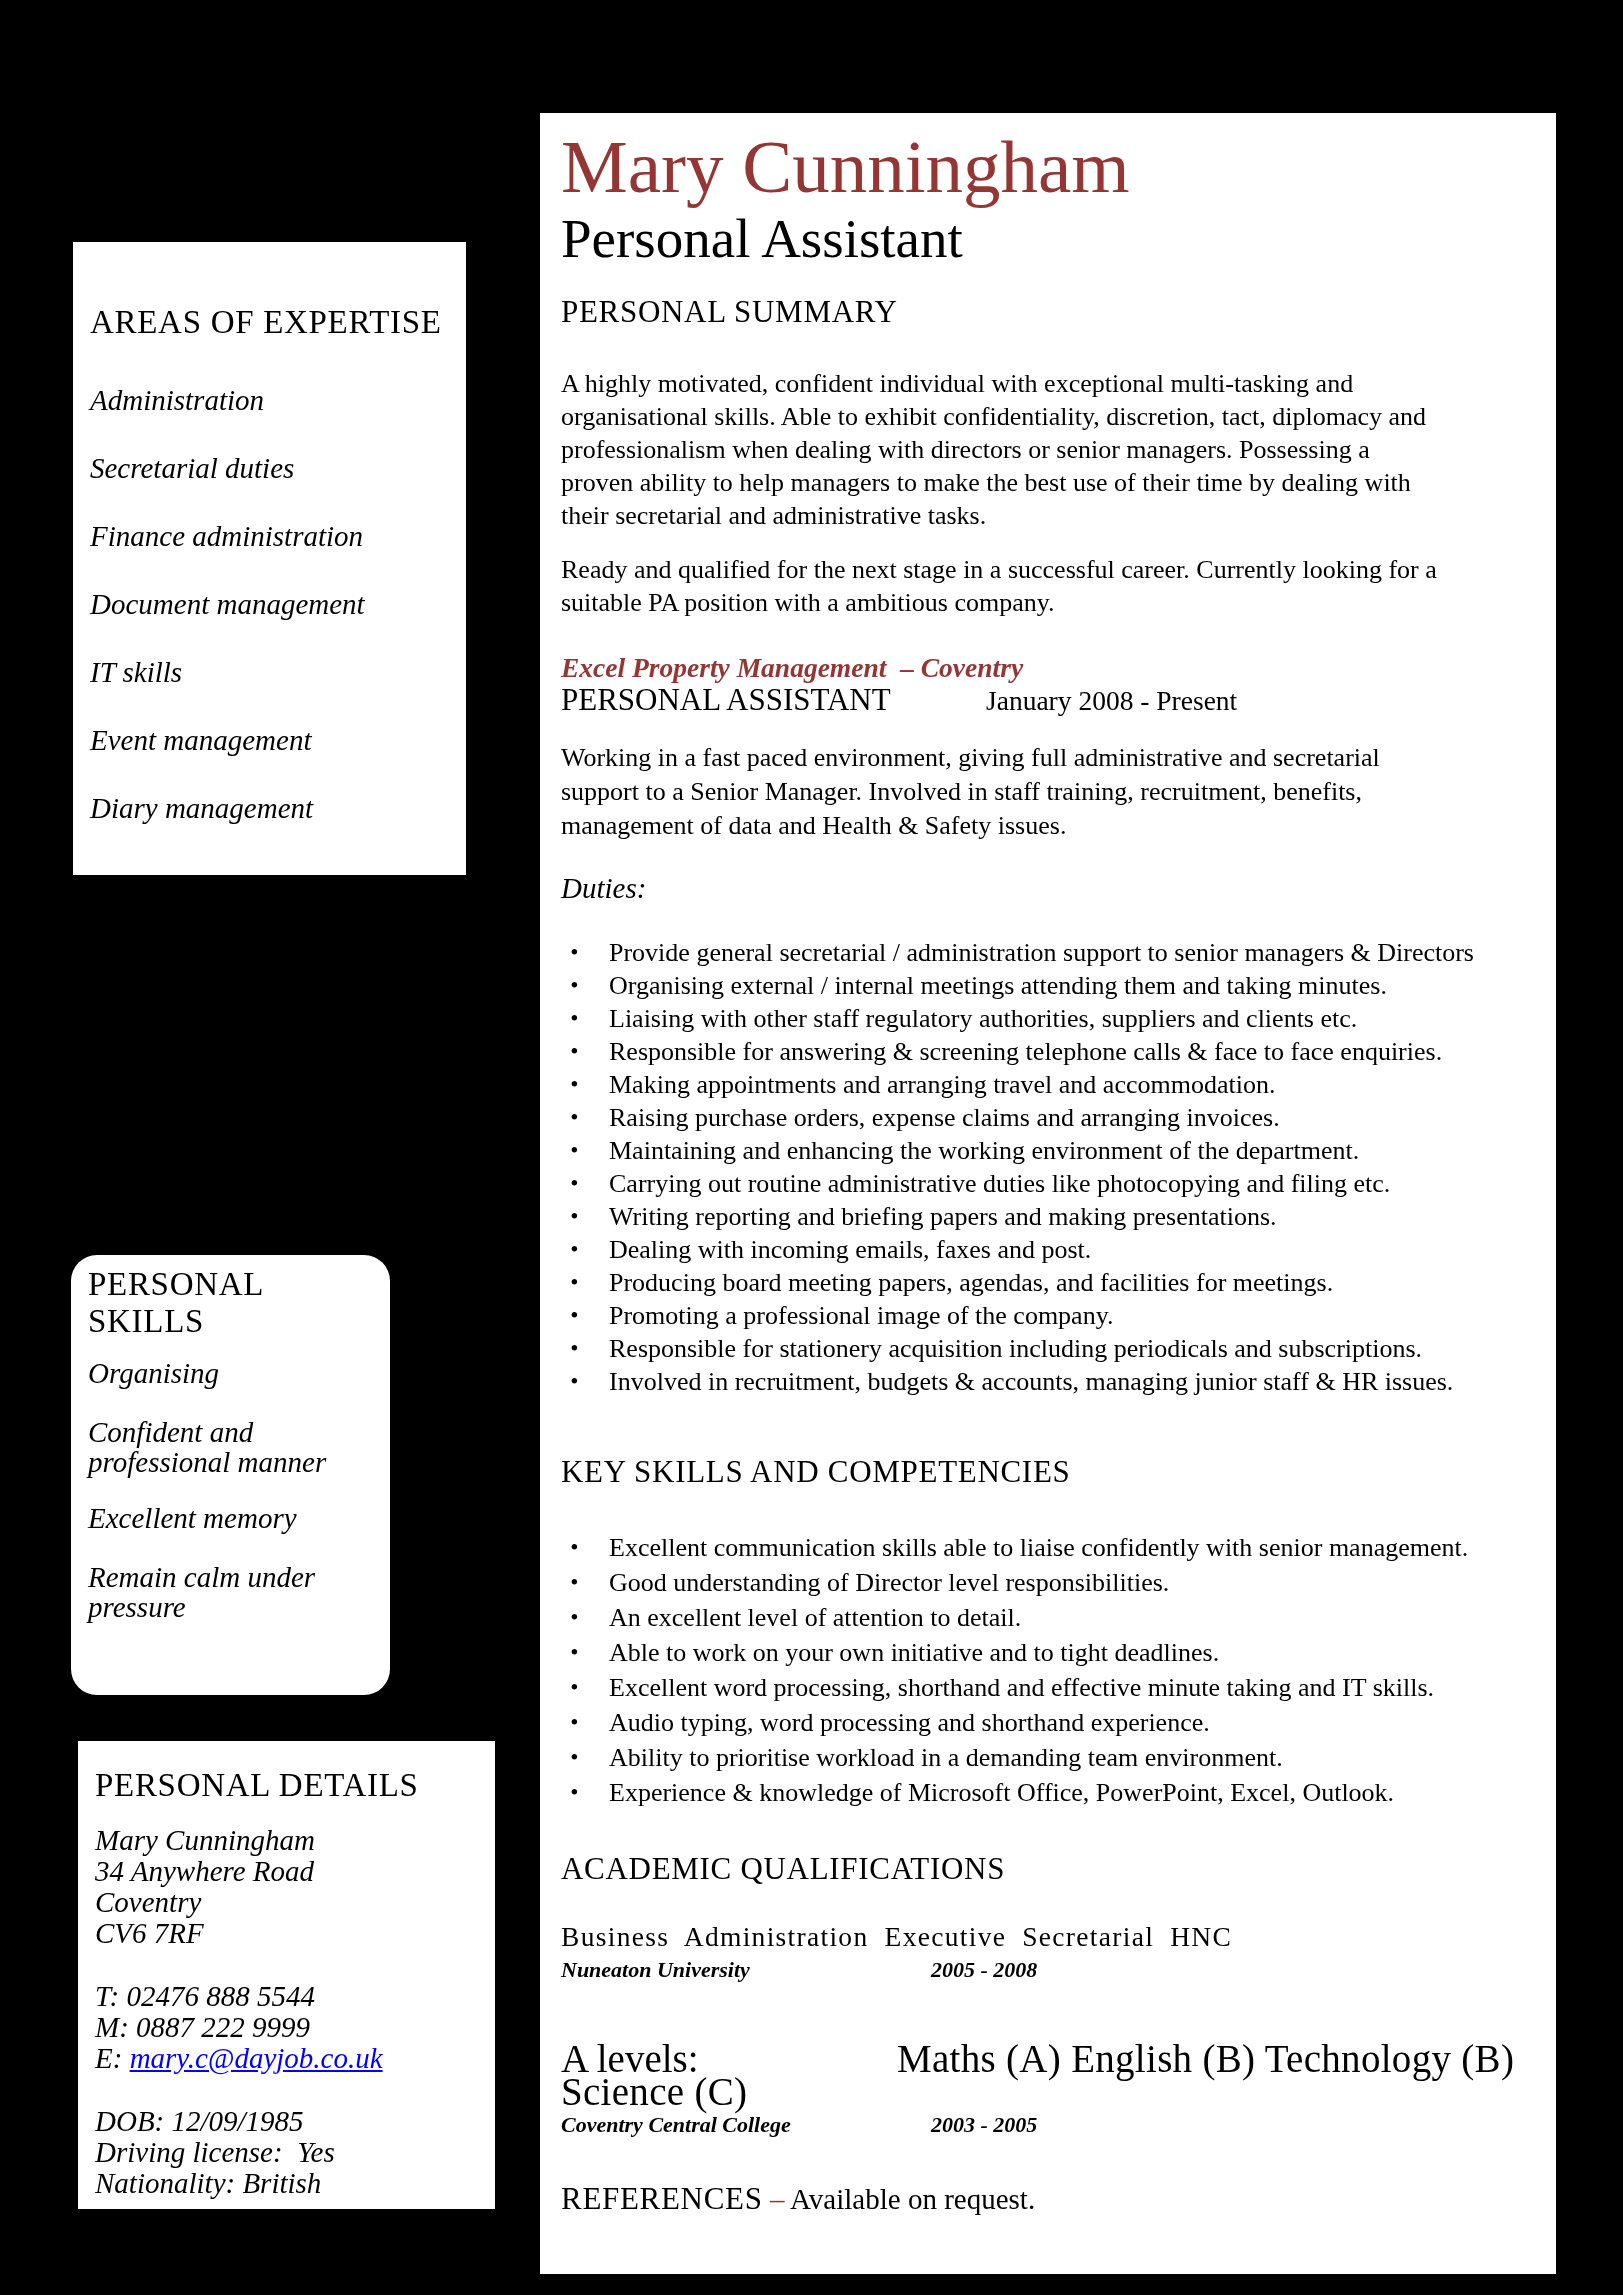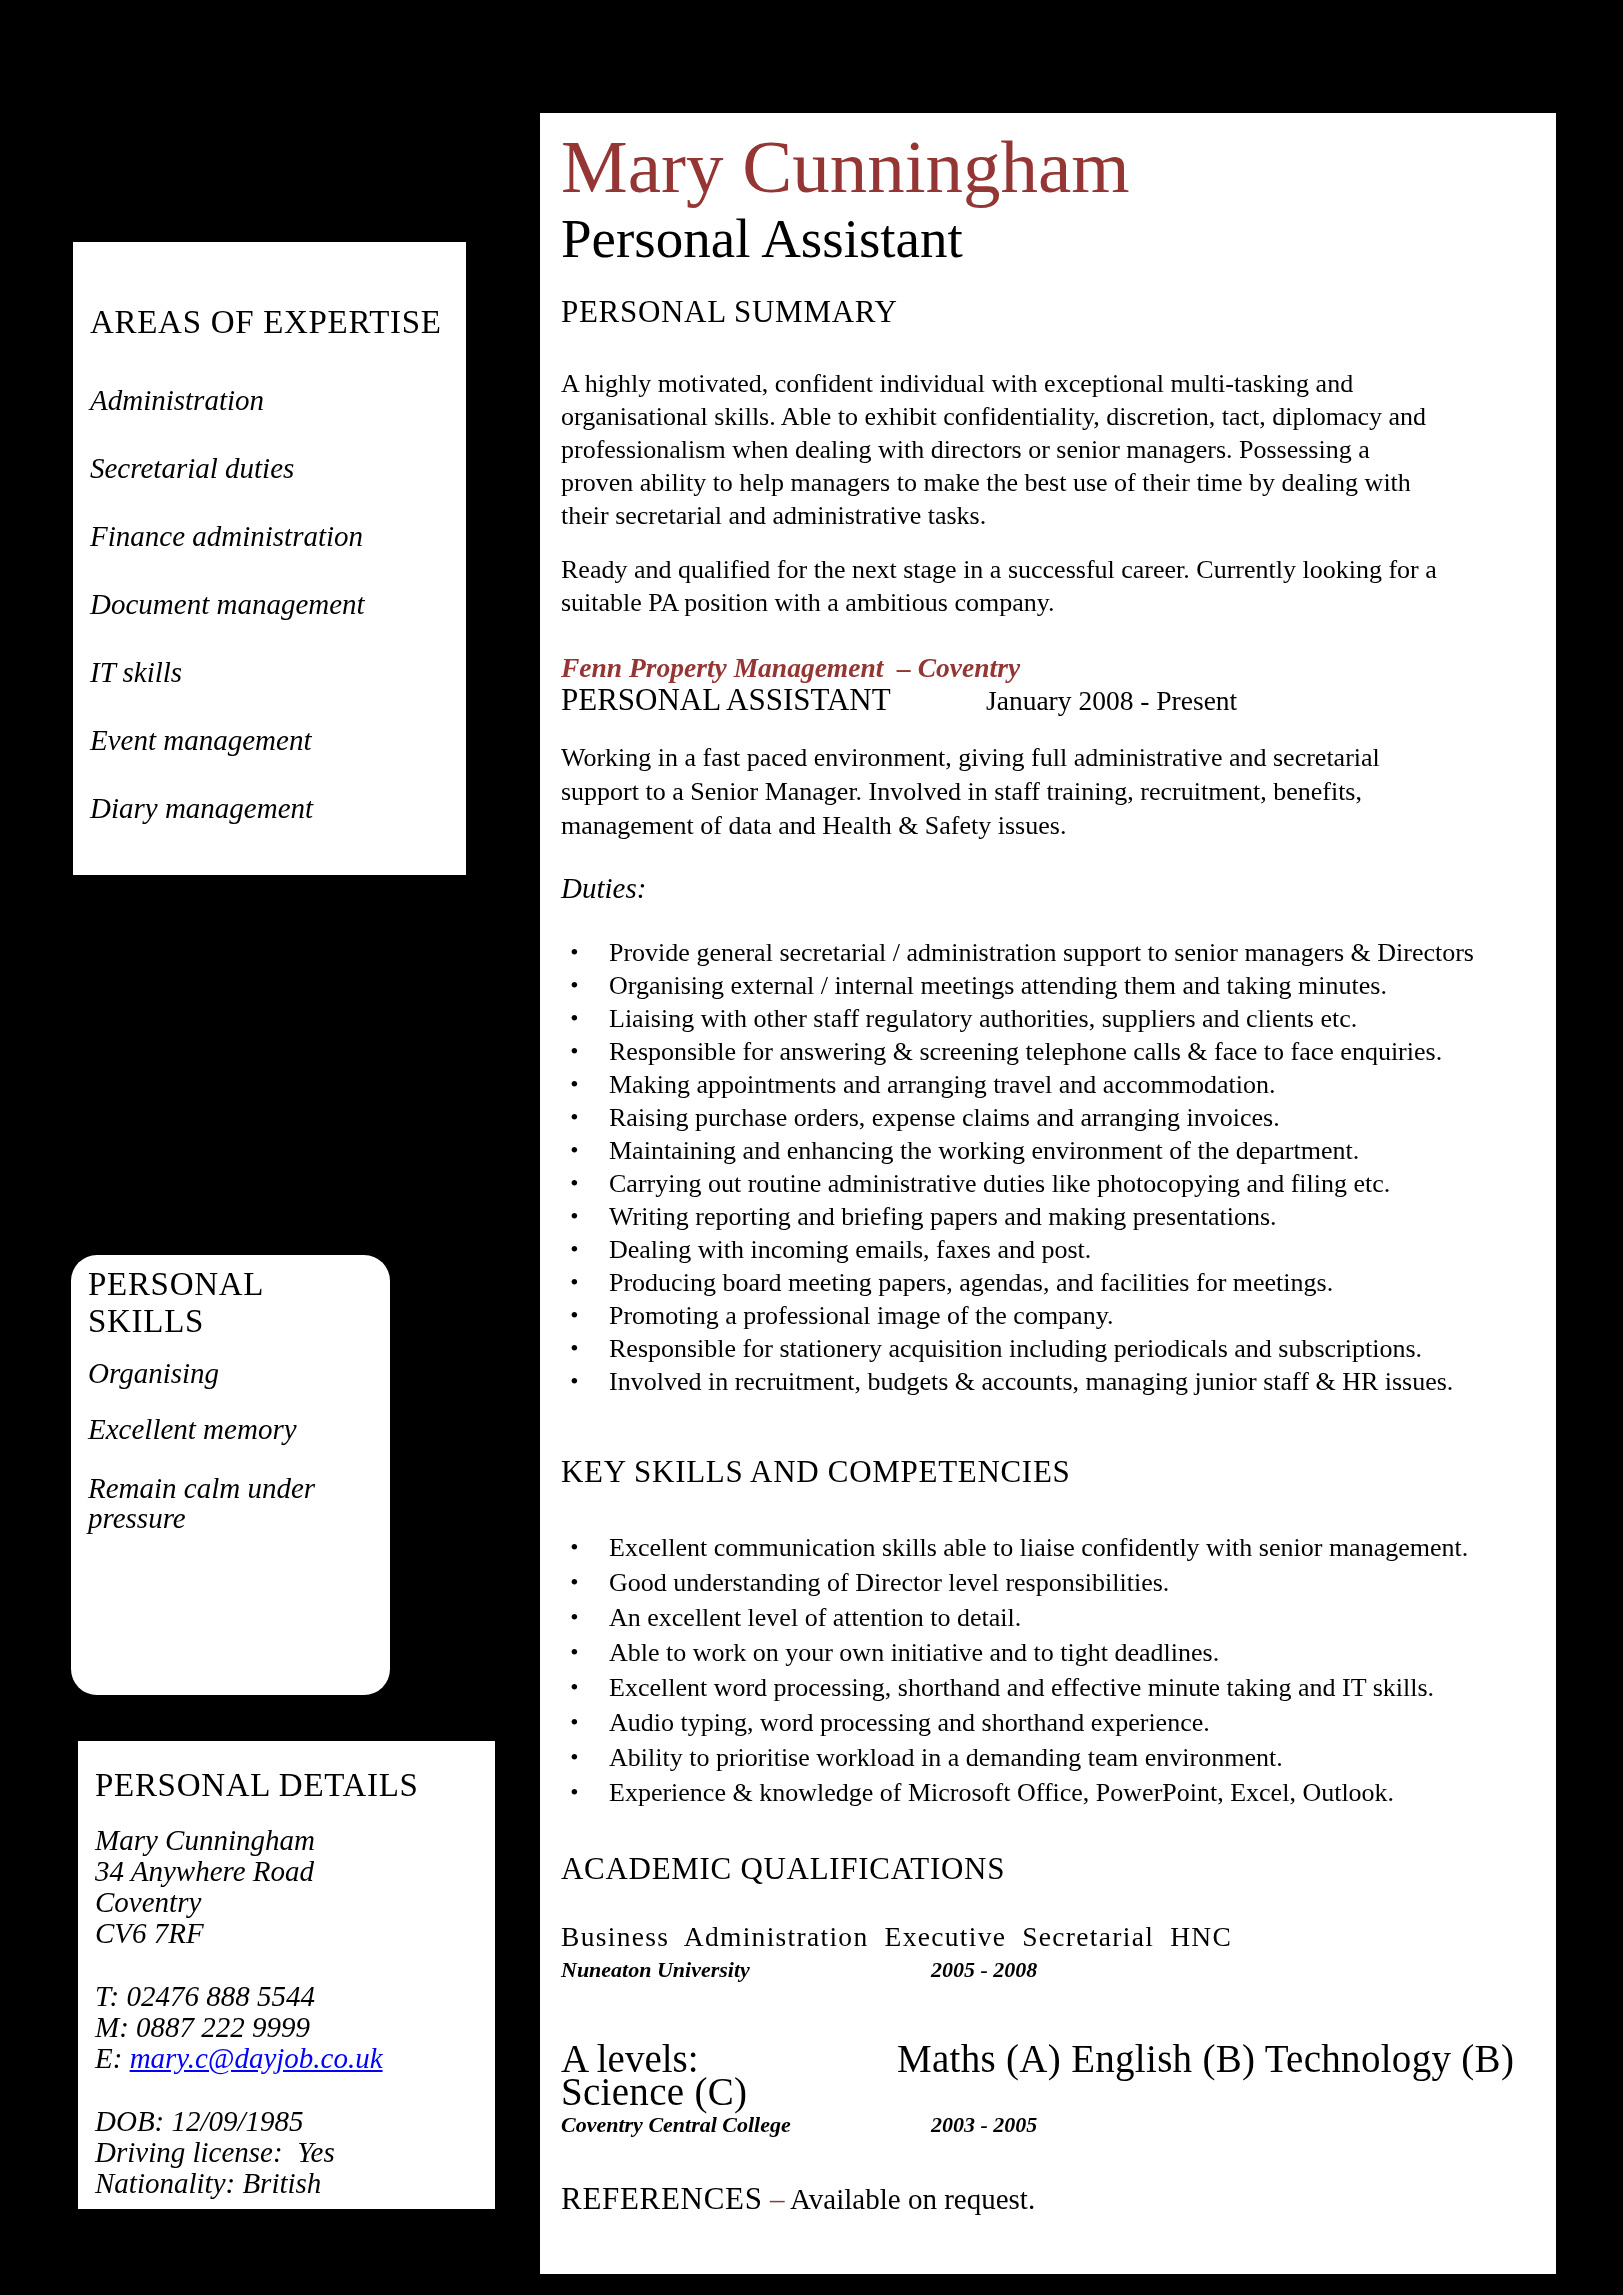--- a/index.html
+++ b/index.html
@@ -101,20 +101,24 @@
       <li>Diary management</li>
     </ul>
   </div>
 
 
   <div class="box" id="box-skills">
     <h2 class="side-heading">PERSONAL SKILLS</h2>
     <div class="skill-item m28">
       <div>Organising</div>
     </div>
+    <div class="skill-item m44">
+      <div>Confident and</div>
+      <div>professional manner</div>
+    </div>
     <div class="skill-item m40">
       <div>Excellent memory</div>
     </div>
     <div class="skill-item m44">
       <div>Remain calm under</div>
       <div>pressure</div>
     </div>
   </div>
 
   <div class="box" id="box-details">
@@ -151,21 +155,21 @@
         <div class="ln">professionalism when dealing with directors or senior managers. Possessing a</div>
         <div class="ln">proven ability to help managers to make the best use of their time by dealing with</div>
         <div class="ln">their secretarial and administrative tasks.</div>
       </div>
       <div class="body-lines" id="summary-p2">
         <div class="ln">Ready and qualified for the next stage in a successful career. Currently looking for a</div>
         <div class="ln">suitable PA position with a ambitious company.</div>
       </div>
 
 
-      <div class="company-line">Fenn Property Management  – Coventry</div>
+      <div class="company-line">Excel Property Management  – Coventry</div>
       <div class="role-line">
         <span class="role-label">PERSONAL ASSISTANT</span><span class="role-dates">January 2008 - Present</span>
       </div>
 
       <div class="body-lines" id="work-intro">
         <div class="ln">Working in a fast paced environment, giving full administrative and secretarial</div>
         <div class="ln">support to a Senior Manager. Involved in staff training, recruitment, benefits,</div>
         <div class="ln">management of data and Health &amp; Safety issues.</div>
       </div>
 

